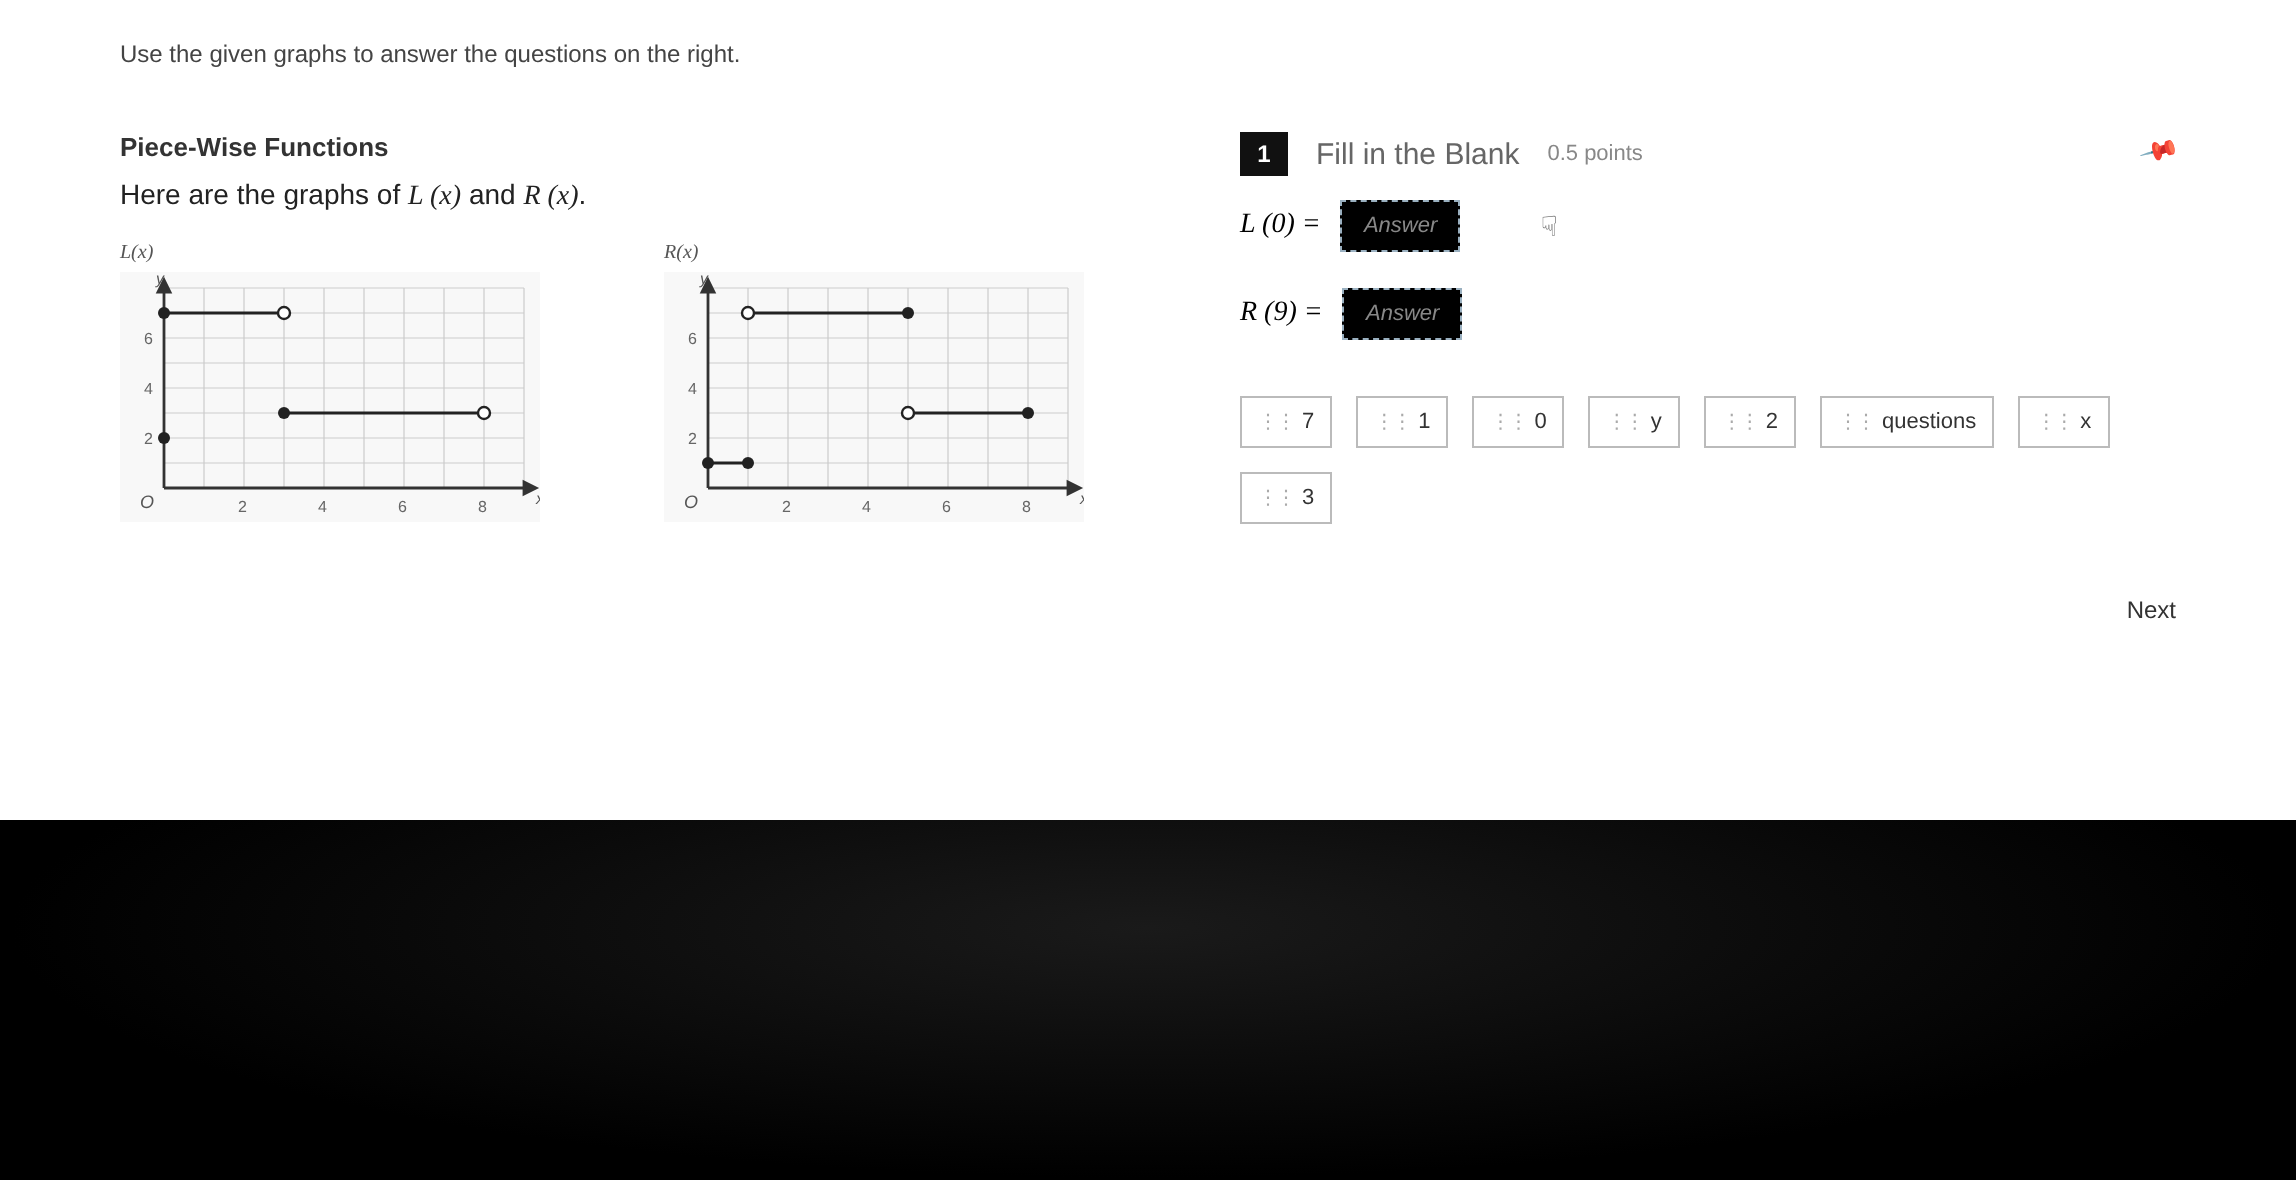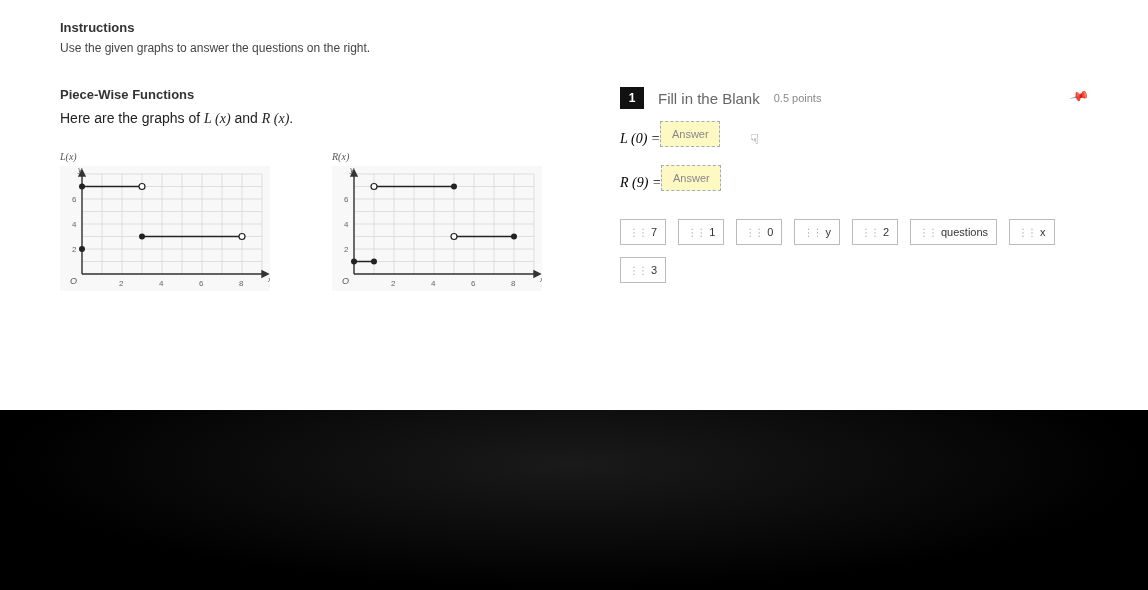--- a/index.html
+++ b/index.html
@@ -37,21 +37,21 @@
   .right-col { flex: 1; position: relative; }
   .section-title {
     font-size: 13px;
     font-weight: 700;
     color: #333;
     margin-bottom: 8px;
   }
   .section-sub {
     font-size: 14px;
     color: #222;
-    margin-bottom: 24px;
+    margin-bottom: 14px;
   }
   .mathit { font-family: Georgia, "Times New Roman", serif; font-style: italic; }
   .graphs {
     display: flex;
     gap: 62px;
   }
   .graph-wrap { }
   .graph-label {
     font-size: 10px;
     font-style: italic;
@@ -77,33 +77,35 @@
   .q-type { font-size:15px; color:#666; }
   .q-points { font-size:11px; color:#888; }
   .push-icon { color:#999; font-size:13px; transform: rotate(30deg); position:absolute; right:0; top:2px; }
   .prompt {
     font-size:14px;
     color:#222;
     margin-bottom: 16px;
   }
   .answer-row {
     display:flex;
-    align-items:flex-end;
+    align-items:center;
+    gap:10px;
     margin-bottom: 18px;
     font-size: 14px;
   }
   .answer-row .lhs { font-family: Georgia, serif; font-style: italic; }
   .answer-box {
     border: 1px dashed #9ab0c0;
-    background: #fef9c3;
+    background: #000000;
     color:#888;
     font-size:11px;
     padding: 6px 10px;
     min-width: 60px;
     text-align:center;
+    font-style:italic;
   }
   .cursor-hand { font-size:14px; color:#666; margin-left:30px;}
   .choices {
     display:flex;
     gap:12px;
     flex-wrap:wrap;
     margin-top: 6px;
     padding-top:10px;
   }
   .choice {
@@ -134,21 +136,20 @@
     position:absolute;
     top:410px; left:0;
     width:100%; height:180px;
     background: radial-gradient(ellipse at 50% 30%, #1a1a1a 0%, #000 70%);
   }
 </style>
 </head>
 <body>
 
 <div class="page">
-  <div class="instructions-head">Instructions</div>
   <div class="instructions-text">Use the given graphs to answer the questions on the right.</div>
 
   <div class="two-col">
     <div class="left-col">
       <div class="section-title">Piece-Wise Functions</div>
       <div class="section-sub">
         <span>Here are the graphs of </span><span class="mathit">L (x)</span><span> and </span><span class="mathit">R (x)</span><span>.</span>
       </div>
 
       <div class="graphs">
@@ -320,17 +321,20 @@
         <div class="choice">
             <span class="grip">⋮⋮</span>
             <span>x</span>
           </div>
         <div class="choice">
             <span class="grip">⋮⋮</span>
             <span>3</span>
           </div>
       </div>
 
+      <div class="next-row">
+        <button class="next-btn">Next</button>
+      </div>
     </div>
   </div>
 </div>
 
 <div class="black-bar"></div>
 
 </body></html>

